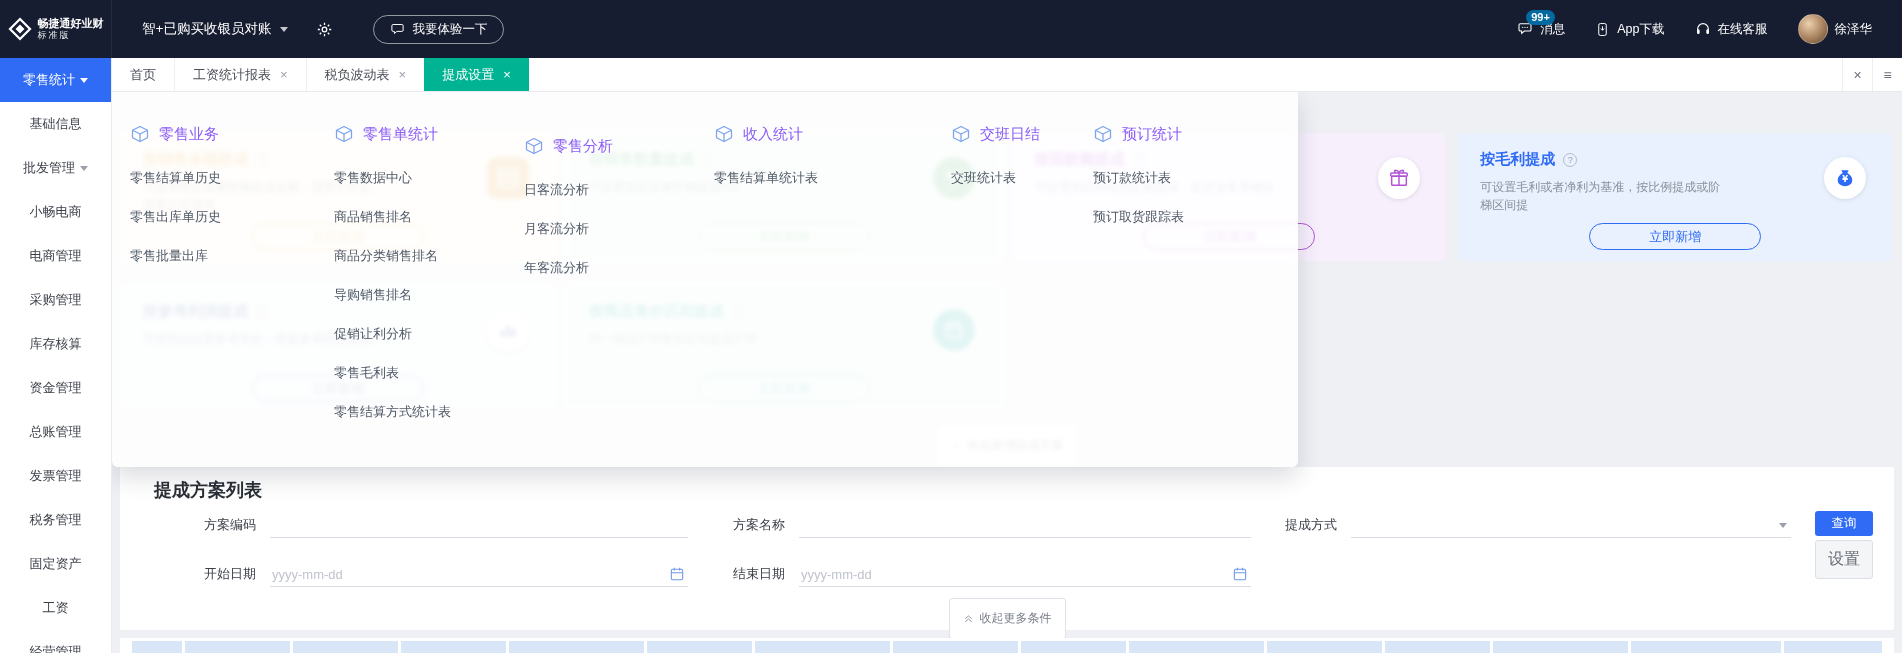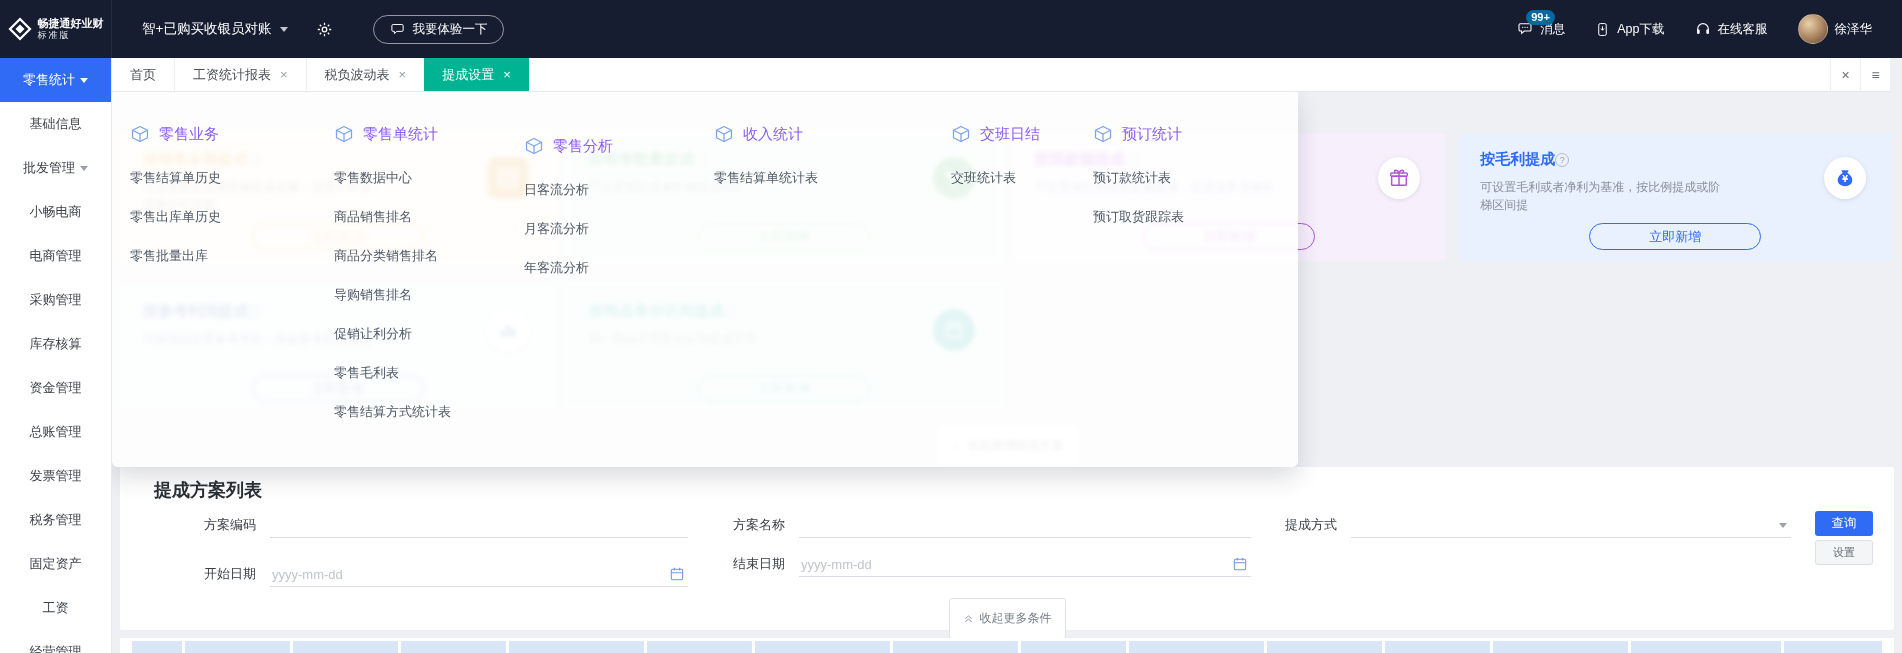--- a/index.html
+++ b/index.html
@@ -24,39 +24,39 @@
 .badge{position:absolute;top:-11px;left:9px;background:#0369a1;border-radius:8px;padding:1px 5px;font-size:11px;font-weight:bold;line-height:1.2}
 .avatar{width:30px;height:30px;border-radius:50%;background:radial-gradient(circle at 35% 32%,#ecd0ae,#a8825e 55%,#5d4630);border:1px solid rgba(255,255,255,.25)}
 
 
 .sidebar{position:absolute;top:58px;left:0;bottom:0;width:112px;background:#fff;z-index:55;border-right:1px solid #e9ebf0}
 .side-item{height:44px;display:flex;align-items:center;justify-content:center;gap:5px;font-size:13px;color:#3a3f47;cursor:pointer}
 .side-item.active{background:#2f6bf5;color:#fff}
 .side-item.active .caret{border-top-color:#fff}
 
 
-.tabbar{position:absolute;top:58px;left:112px;right:12px;height:34px;background:#fff;display:flex;align-items:stretch;border-bottom:1px solid #e7e9ee;z-index:50}
+.tabbar{position:absolute;top:58px;left:112px;right:0;height:34px;background:#fff;display:flex;align-items:stretch;border-bottom:1px solid #e7e9ee;z-index:50}
 .tabs{display:flex}
 .tab{display:flex;align-items:center;padding:0 18px;font-size:13px;color:#4a4f57;cursor:pointer}
 .tab:not(:first-child){border-left:1px solid #eceef2}
 .tab.active{background:#00b493;color:#fff;border-left:none}
 .tab-close{margin-left:9px;font-size:13px;color:#9aa0a9}
 .tab.active .tab-close{color:#fff}
 .tab-tools{margin-left:auto;display:flex}
 .tab-tool{width:30px;display:flex;align-items:center;justify-content:center;color:#6a7079;border-left:1px solid #eceef2;font-size:14px;cursor:pointer}
 
 
 .content{position:absolute;left:112px;top:92px;right:0;bottom:0;background:#eef0f4;overflow:hidden}
 .cards-row{position:absolute;left:9px;right:10px;display:flex;gap:12px}
 .row1{top:41px;height:128px}
 .row1 .plan-card{flex:1}
 .row2{top:193px;height:121px}
 .row2 .plan-card{flex:0 0 434px}
 .plan-card{position:relative;border-radius:4px;padding:17px 22px;overflow:hidden}
-.pc-head{display:flex;align-items:center;gap:0}
+.pc-head{display:flex;align-items:center;gap:8px}
 .pc-title{font-size:15px;font-weight:bold;color:var(--c)}
 .pc-info{width:14px;height:14px;border:1px solid #b7bcc5;border-radius:50%;color:#9aa0aa;font-size:9px;display:flex;align-items:center;justify-content:center;cursor:pointer}
 .pc-desc{margin-top:9px;font-size:12px;line-height:18px;color:#8a919c;width:calc(100% - 140px);min-height:36px}
 .pc-btn{display:block;margin:9px auto 0;width:172px;height:27px;border-radius:14px;border:1px solid var(--c);color:var(--c);background:transparent;font-size:13px;cursor:pointer;font-family:inherit}
 .pc-ico{position:absolute;right:26px;top:24px;width:42px;height:42px;border-radius:50%;display:flex;align-items:center;justify-content:center}
 .pc-ico.solid{background:var(--c)}
 .pc-ico.light{background:#fff;box-shadow:0 1px 5px rgba(0,0,0,.1)}
 .pc-ico.sq{border-radius:10px}
 .collapse-row{position:absolute;top:333px;left:0;right:0;display:flex;justify-content:center}
 .collapse-btn{display:flex;align-items:center;gap:6px;background:#fff;border:1px solid #dfe2e8;border-radius:3px;padding:11px 13px;font-size:12px;color:#787f89;cursor:pointer}
@@ -72,28 +72,28 @@
 .list-panel{position:absolute;left:8px;right:8px;top:375px;height:163px;background:#fff;border-radius:2px;z-index:5}
 .lp-title{position:absolute;left:34px;top:11px;font-size:18px;font-weight:bold;color:#2b2f36}
 .fg{position:absolute;display:flex;align-items:center;height:26px}
 .f-label{font-size:13px;color:#3a3f47;margin-right:14px;white-space:nowrap}
 .u-input{flex:1;border:none;border-bottom:1px solid #d8dce3;height:26px;font-size:13px;color:#3a3f47;background:transparent;outline:none;padding:0 2px;font-family:inherit;min-width:0}
 .u-input::placeholder{color:#c0c4cc}
 .fg-code{left:84px;top:45px;width:484px}
 .fg-name{left:613px;top:45px;width:518px}
 .fg-type{left:1165px;top:45px;width:506px}
 .fg-start{left:84px;top:94px;width:484px}
-.fg-end{left:613px;top:84px;width:518px}
+.fg-end{left:613px;top:94px;width:518px}
 .sel{flex:1;position:relative;border-bottom:1px solid #d8dce3;height:26px;cursor:pointer}
 .sel .caret{position:absolute;right:4px;top:11px}
 .date-wrap{flex:1;position:relative;border-bottom:1px solid #d8dce3;height:26px;display:flex}
 .date-wrap .u-input{border-bottom:none}
 .cal{position:absolute;right:3px;top:5px;cursor:pointer}
 .btn-query{position:absolute;right:21px;top:44px;width:58px;height:25px;background:#2f6bf5;color:#fff;border:none;border-radius:3px;font-size:12.5px;cursor:pointer;font-family:inherit}
-.btn-settings{position:absolute;right:21px;top:73px;width:58px;height:25px;background:#f4f5f7;color:#676d76;border:1px solid #dcdfe5;border-radius:3px;font-size:11px;cursor:pointer;font-family:inherit}
+.btn-settings{position:absolute;right:21px;top:73px;width:58px;height:39px;background:#f4f5f7;color:#676d76;border:1px solid #dcdfe5;border-radius:3px;font-size:16px;cursor:pointer;font-family:inherit}
 .collapse-filters{position:absolute;left:0;right:0;top:131px;display:flex;justify-content:center}
 
 
 .table-panel{position:absolute;left:8px;right:8px;top:546px;height:120px;background:#fff;padding:3px 12px 0;z-index:5}
 .thead{display:flex;gap:3px;overflow:hidden}
 .th{height:34px;background:#d8e6f8;flex:0 0 auto}
 </style>
 </head>
 <body>
 

